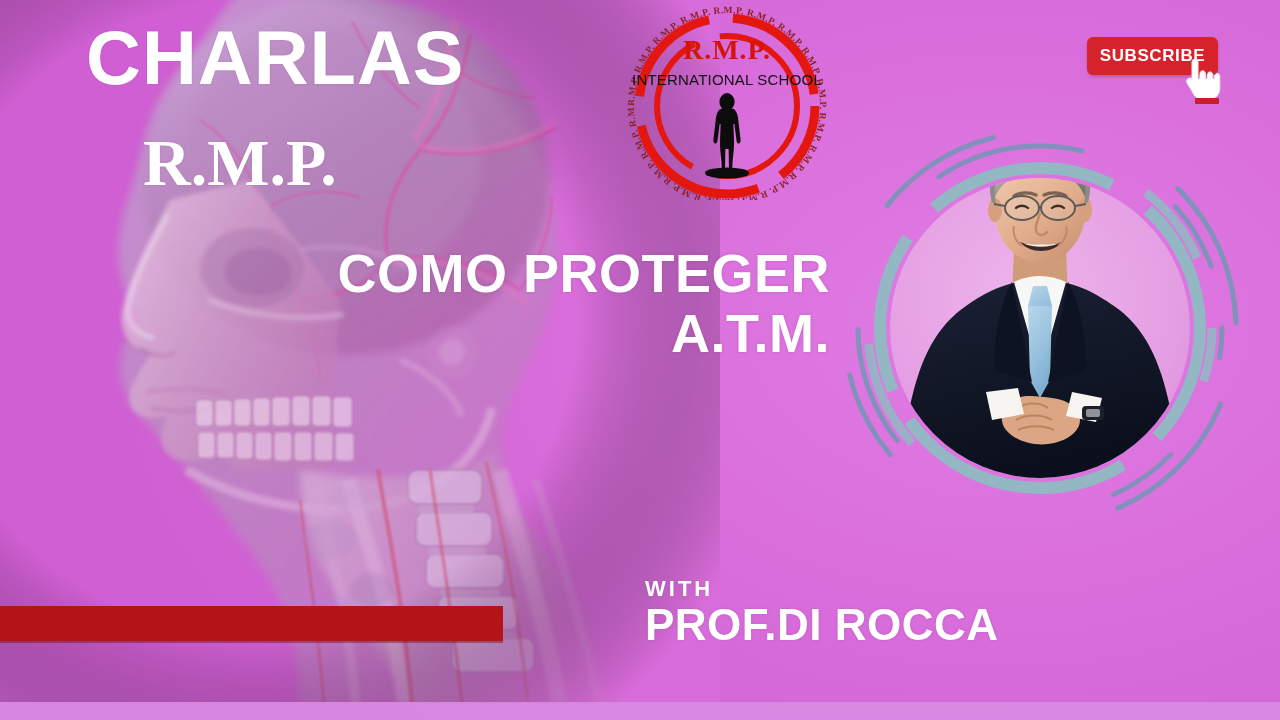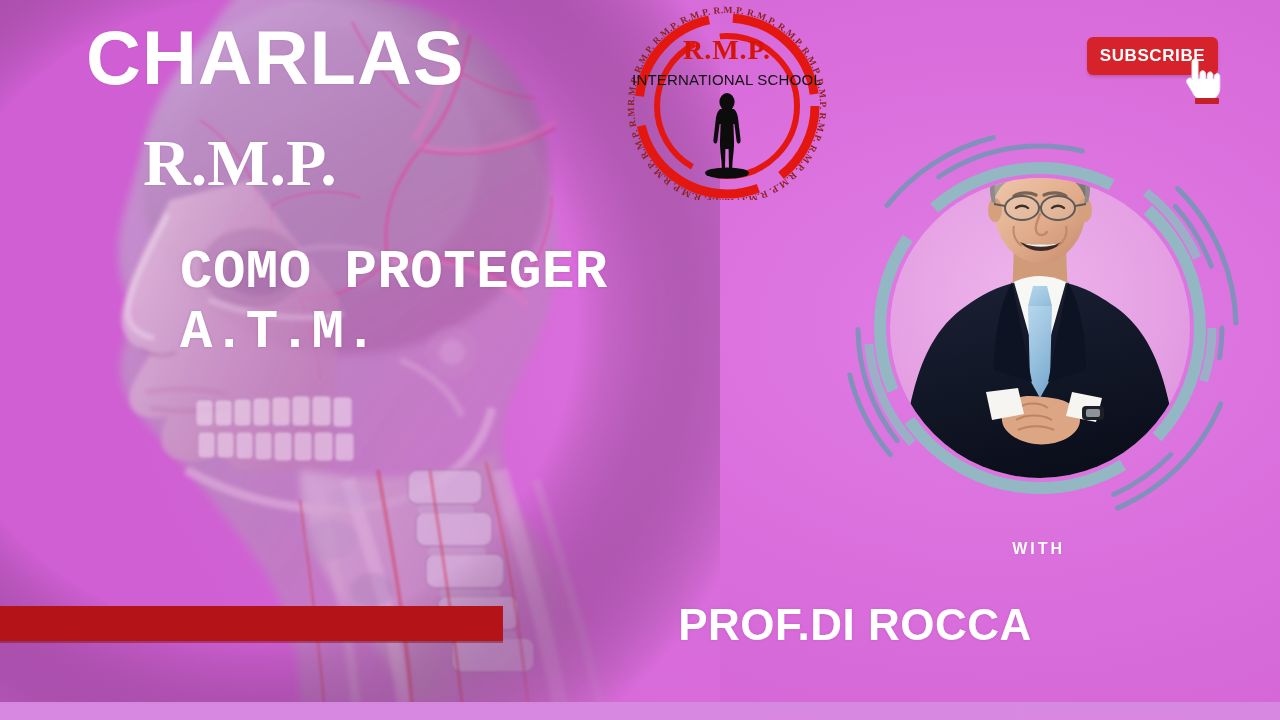--- a/index.html
+++ b/index.html
@@ -48,25 +48,24 @@
   #rmp-title {
     left:143px; top:125px;
     font-size:66px; font-weight:700;
     font-family:"Liberation Serif", serif;
     letter-spacing:0px;
     text-shadow:0 0 2px rgba(120,40,120,.22);
   }
 
   #subject {
     position:absolute; left:180px; top:243px; width:650px;
-    text-align:left; color:#fff;
+    text-align:right; color:#fff;
     font-size:54px; font-weight:700; line-height:1.12;
     letter-spacing:.5px;
     text-shadow:0 0 3px rgba(120,40,120,.25);
-    font-family:Liberation Mono, monospace;
   }
   #subject .l2, #subject .l3 { display:block; }
 
   #temas {
     left:138px; top:544px;
     font-size:36px; font-weight:700; letter-spacing:.5px;
     text-shadow:0 0 2px rgba(120,40,120,.22);
   }
 
   .red-bar {
@@ -99,28 +98,28 @@
     pointer-events:none;
   }
 
   
   .portrait {
     position:absolute; left:836px; top:130px; width:408px; height:420px;
   }
   .portrait svg { display:block; }
 
   #with {
-    left:0; top:540px; width:1280px; text-align:right;
-    font-size:16px; font-weight:700; letter-spacing:3px;
+    left:0; top:576px; width:1280px; text-align:left;
+    font-size:22px; font-weight:700; letter-spacing:3px;
     position:absolute; color:#fff; white-space:nowrap;
     text-shadow:0 0 2px rgba(120,40,120,.2);
   }
   #with.shifted { left:645px; width:420px; }
   #prof {
-    left:645px; top:600px; width:420px; text-align:center;
+    left:645px; top:600px; width:420px; 
     font-size:44px; font-weight:700; letter-spacing:.5px;
     position:absolute; color:#fff; white-space:nowrap;
     text-shadow:0 0 3px rgba(120,40,120,.22);
   }
 </style>
 </head>
 <body>
 
 <div id="stage">
 

